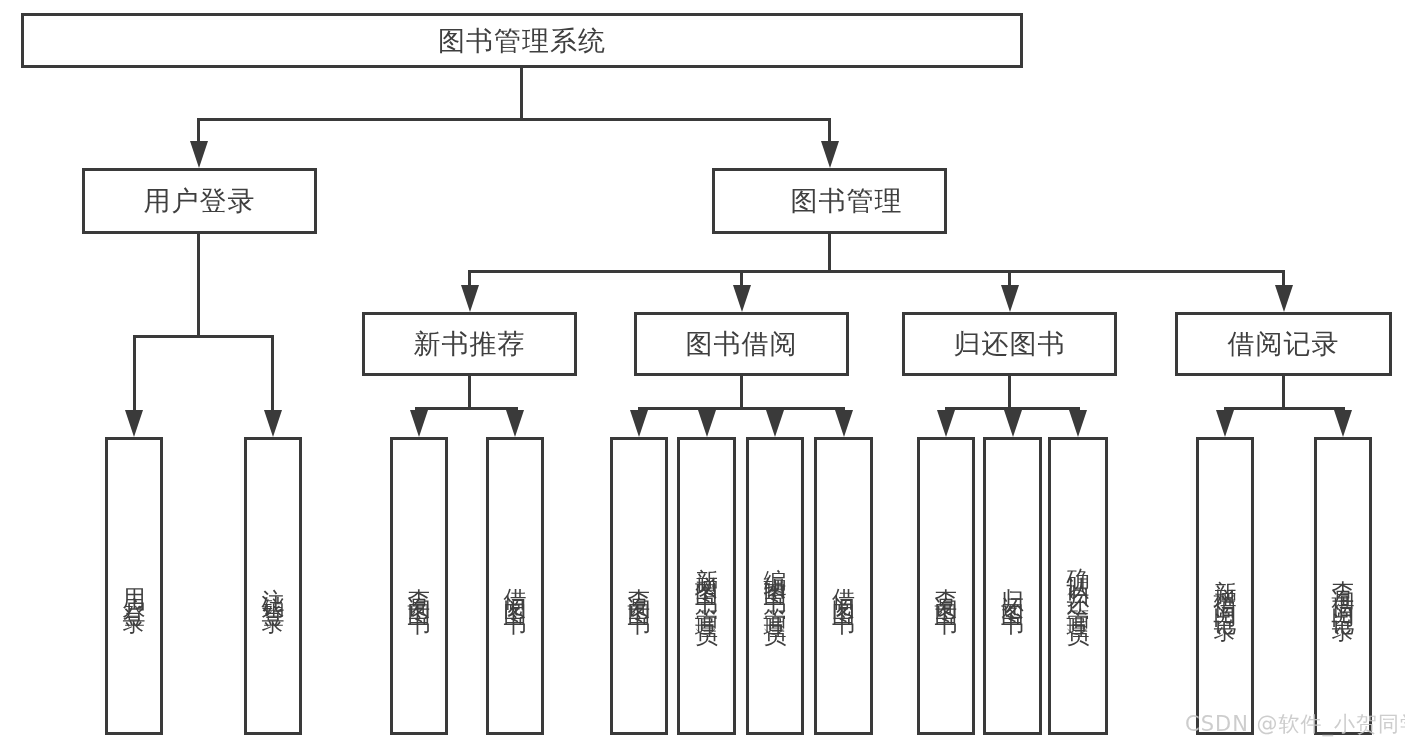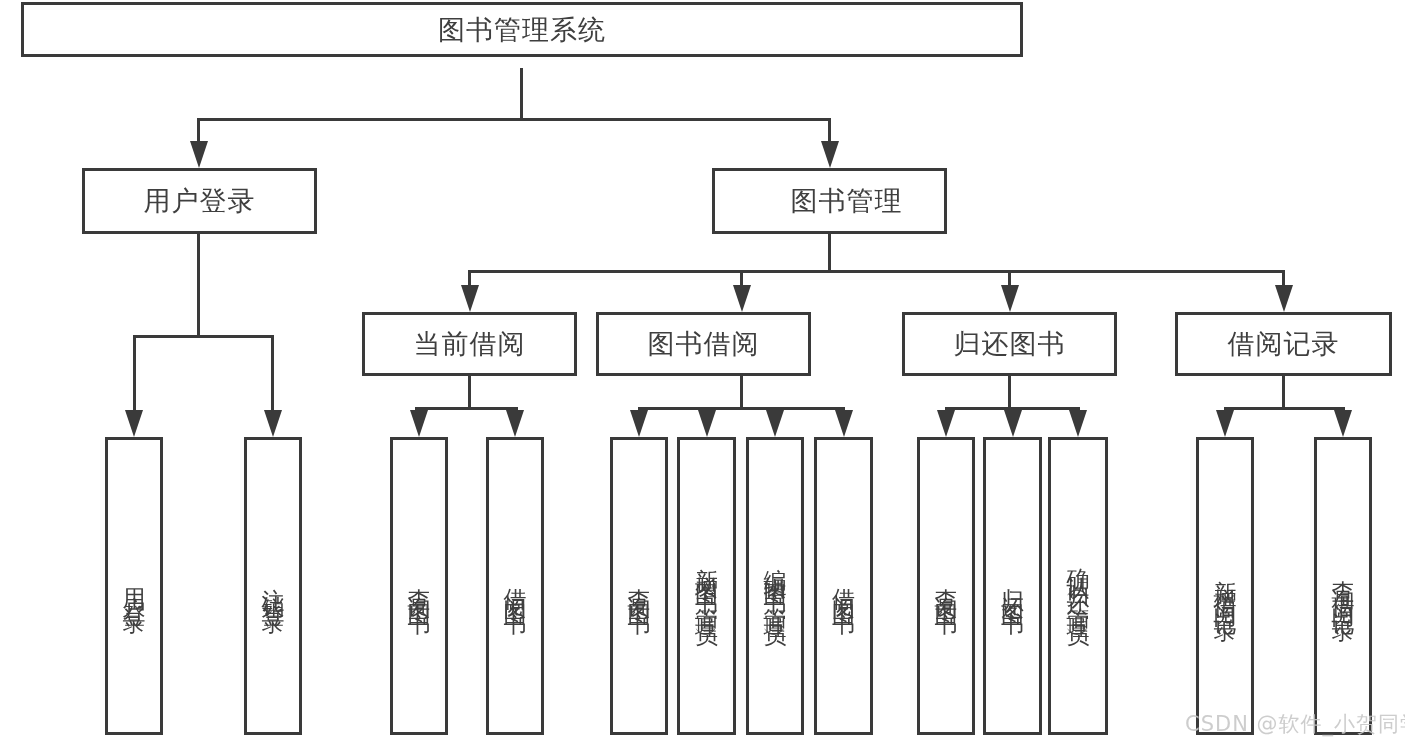--- a/index.html
+++ b/index.html
@@ -37,29 +37,29 @@
     position:absolute;left:1185px;top:710px;
     font-size:21px;color:var(--wm);opacity:.9;
     white-space:nowrap;z-index:5;letter-spacing:1px;
   }
 </style>
 </head>
 <body>
 
 <div id="canvas">
 
-  <div class="box h-label" style="left:21px;top:2px;width:1002px;height:55px;">图书管理系统</div>
+  <div class="box h-label" style="left:21px;top:13px;width:1002px;height:55px;">图书管理系统</div>
 
   <div class="box h-label" style="left:82px;top:168px;width:235px;height:66px;">用户登录</div>
 
   <div class="box h-label" style="left:712px;top:168px;width:235px;height:66px;padding-left:34px;">图书管理</div>
 
-  <div class="box h-label" style="left:362px;top:312px;width:215px;height:64px;">当前借阅</div>
+  <div class="box h-label" style="left:362px;top:312px;width:215px;height:64px;">新书推荐</div>
 
-  <div class="box h-label" style="left:596px;top:312px;width:215px;height:64px;">图书借阅</div>
+  <div class="box h-label" style="left:634px;top:312px;width:215px;height:64px;">图书借阅</div>
 
   <div class="box h-label" style="left:902px;top:312px;width:215px;height:64px;">归还图书</div>
 
   <div class="box h-label" style="left:1175px;top:312px;width:217px;height:64px;">借阅记录</div>
 
   <div class="box v-label" style="left:105px;top:437px;width:58px;height:298px;">用户登录</div>
 
   <div class="box v-label" style="left:244px;top:437px;width:58px;height:298px;">注销登录</div>
 
   <div class="box v-label" style="left:390px;top:437px;width:58px;height:298px;">查询图书</div>

